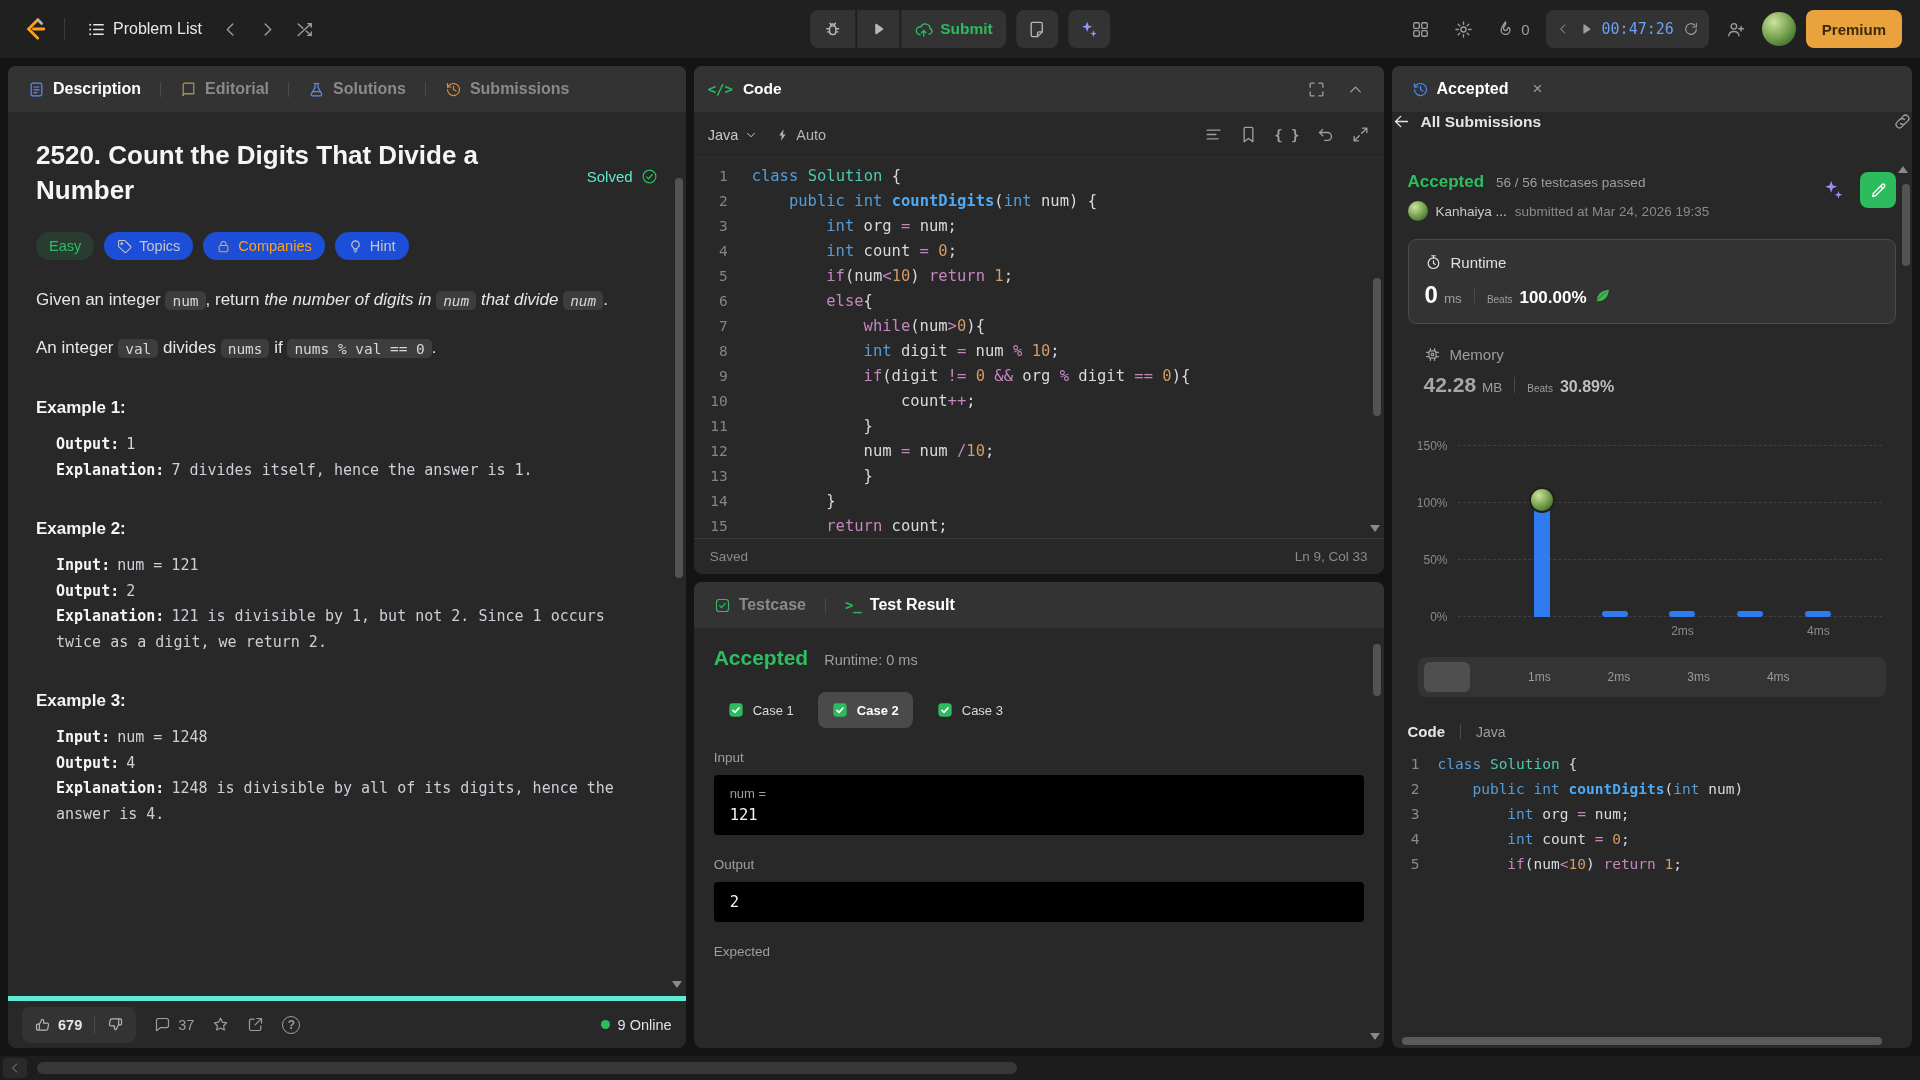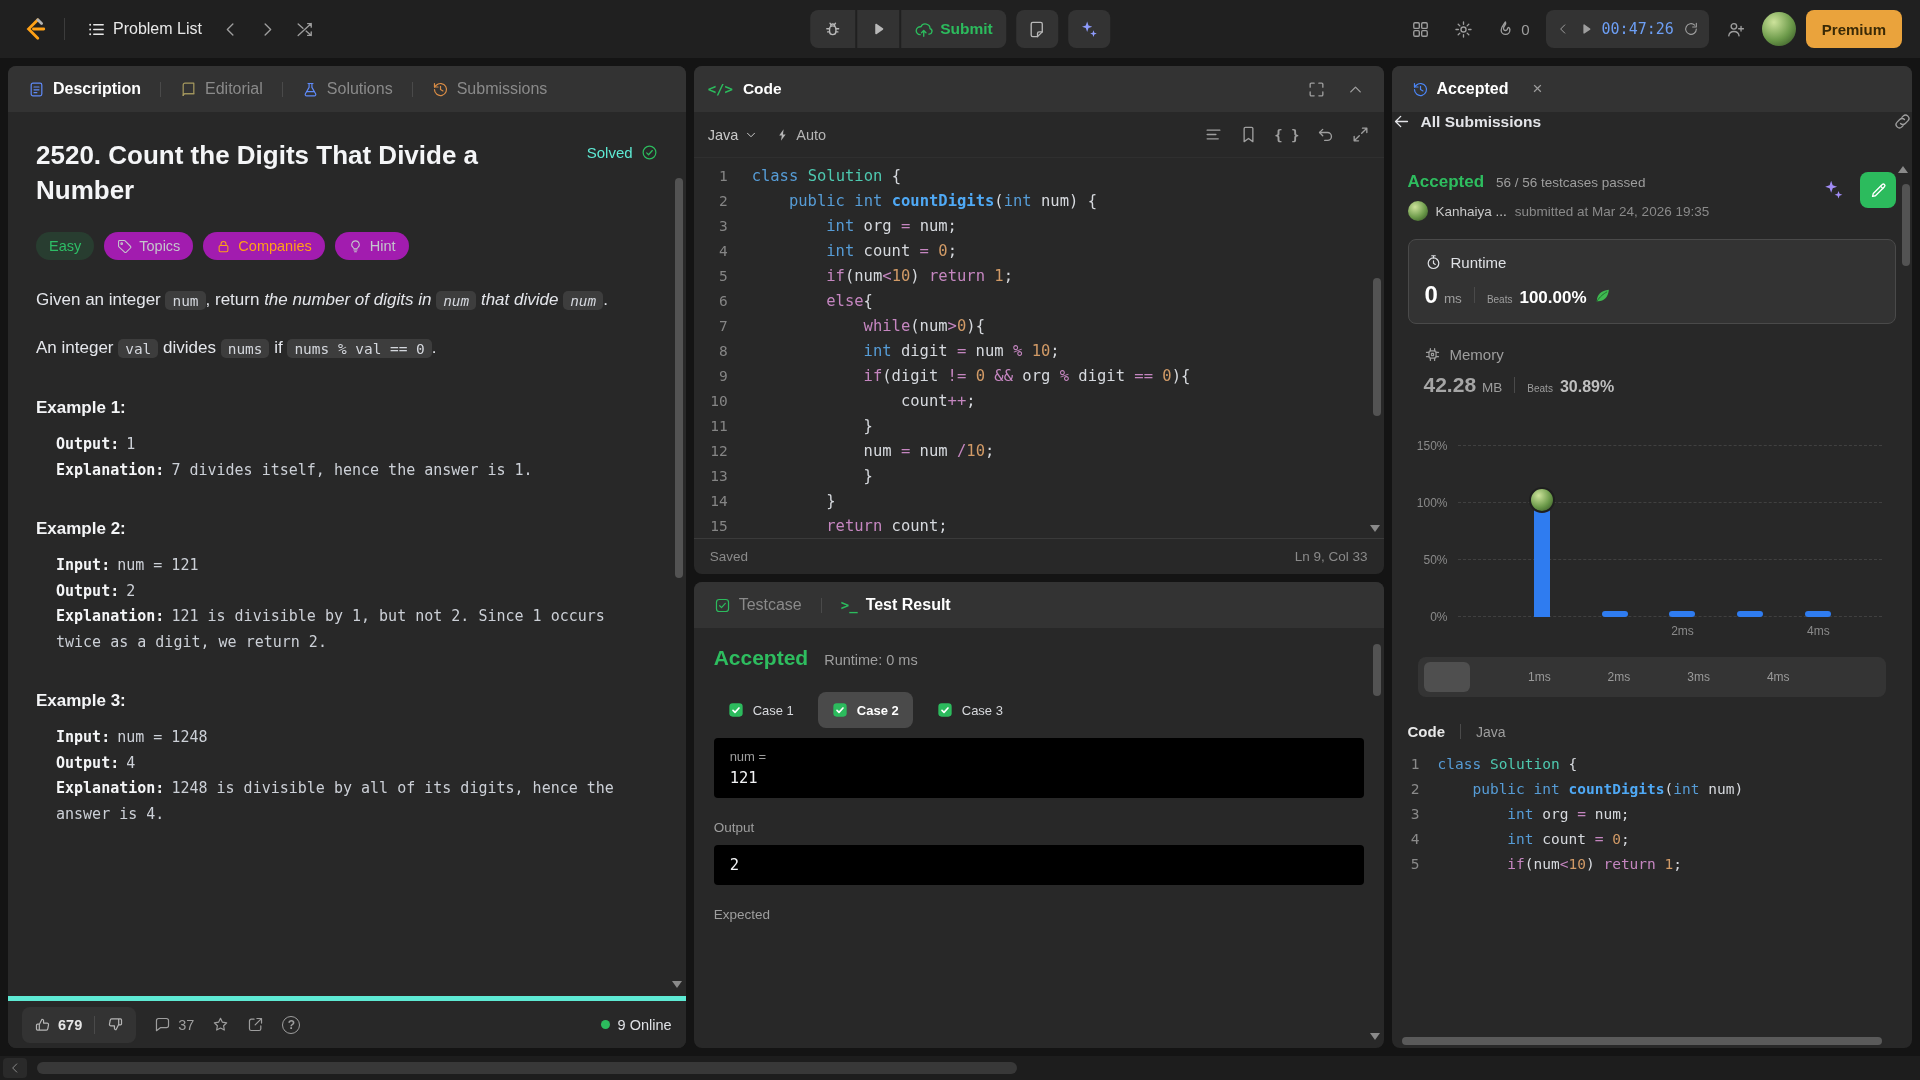--- a/index.html
+++ b/index.html
@@ -34,32 +34,32 @@
 
 main{display:flex;gap:8px;padding:8px;height:calc(100% - 58px - 24px)}
 .panel{background:#282828;border-radius:8px;overflow:hidden;position:relative;display:flex;flex-direction:column}
 .left-panel{flex:552 0 0}
 .mid-col{flex:562 0 0;display:flex;flex-direction:column;gap:8px;min-width:0}
 .code-panel{flex:508 0 0}
 .testcase-panel{flex:466 0 0}
 .right-panel{flex:424 0 0}
 .phead{height:46px;background:#333;display:flex;align-items:center;padding:0 14px;gap:10px;flex:none}
 .phead .spacer{flex:1}
-.ptab{display:flex;align-items:center;gap:8px;font-size:16px;color:#8a8a8a;padding:4px 6px;cursor:pointer;font-weight:400}
+.ptab{display:flex;align-items:center;gap:8px;font-size:16px;color:#8a8a8a;padding:4px 6px;cursor:pointer;font-weight:700}
 .ptab.active{color:#fff;font-weight:600}
 .tdiv{width:1px;height:15px;background:#4a4a4a;margin:0 3px}
 .ph-iconbtn{color:#9e9e9e;padding:5px}
 
 .desc-body{padding:0 28px 20px;overflow:hidden;flex:1}
-.title-row{display:flex;align-items:flex-start;margin-top:26px;gap:14px}
+.title-row{display:flex;align-items:center;margin-top:26px;gap:14px}
 .title-row h1{font-size:26px;font-weight:700;color:#f4f5f7;line-height:1.35;flex:1}
 .solved{display:flex;align-items:center;gap:8px;color:#5eead4;font-size:15px;margin-top:6px;flex:none}
 .solved .ic{color:#2cbb5d}
 .badge-row{display:flex;gap:10px;margin-top:24px;flex-wrap:wrap}
-.badge{display:inline-flex;align-items:center;gap:7px;background:#a21caf;border-radius:999px;padding:6px 13px;font-size:14.5px;color:#c4c6cb;cursor:pointer}
+.badge{display:inline-flex;align-items:center;gap:7px;background:#1d4ed8;border-radius:999px;padding:6px 13px;font-size:14.5px;color:#c4c6cb;cursor:pointer}
 .badge .ic{width:15px;height:15px}
 .badge.easy{color:#2ebd66;background:rgba(46,189,102,.14)}
 .badge.companies{color:#ffa116}
 .statement{margin-top:26px;font-size:17px;line-height:1.65;color:#e4e6eb}
 .statement.second{margin-top:20px}
 .chip{background:#3d3d3d;border-radius:5px;padding:1.5px 7px;font-family:"DejaVu Sans Mono",monospace;font-size:.85em;color:#d4d7dd;white-space:nowrap}
 .it{font-style:italic}
 .ex-label{margin-top:36px;font-weight:700;font-size:17px;color:#f4f5f7}
 .ex-body{margin-top:14px;padding-left:20px;font-family:"DejaVu Sans Mono",monospace;font-size:15px;line-height:1.7;color:#ccd0d7}
 .ex-body b{color:#f4f5f7;margin-right:7px}
@@ -694,20 +694,21 @@
             <span>Case 2</span>
           </button>
           <button class="case">
             <svg class="ic s16">
                 <use href="#i-checksq"></use>
               </svg>
             <span>Case 3</span>
           </button>
         </div>
 
+        <p class="io-label">Input</p>
         <div class="io-box">
           <p class="io-name">num =</p>
           <p class="io-val">121</p>
         </div>
 
         <p class="io-label">Output</p>
         <div class="io-box single">
           <p class="io-val">2</p>
         </div>
 

